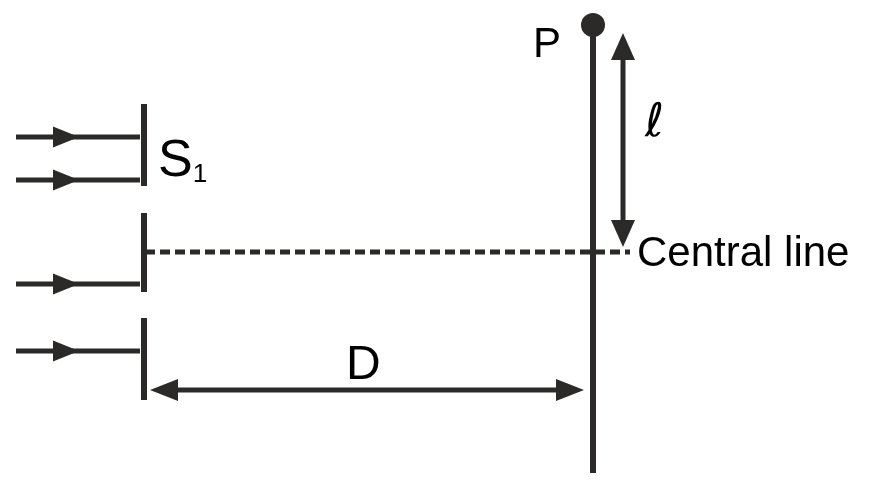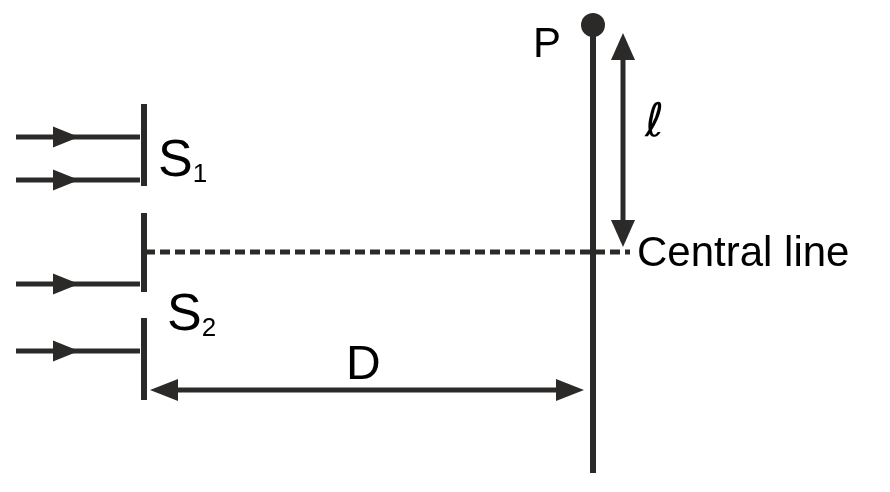--- a/index.html
+++ b/index.html
@@ -88,23 +88,20 @@
       <polygon class="ink-f" points="584,390 556,379 556,401" fill="#2b2a29"></polygon>
     </g>
   </svg>
 
   <div class="label lbl-p">P</div>
 
   <div class="label lbl-s1">
     <span>S</span><span class="sub">1</span>
   </div>
 
-  <div class="label lbl-s2">
-    <span>S</span><span class="sub">2</span>
-  </div>
 
   <div class="label lbl-d">D</div>
 
   <div class="label lbl-ell">ℓ</div>
 
   <div class="label lbl-central-line">Central line</div>
 
 </div>
 
 </body></html>

